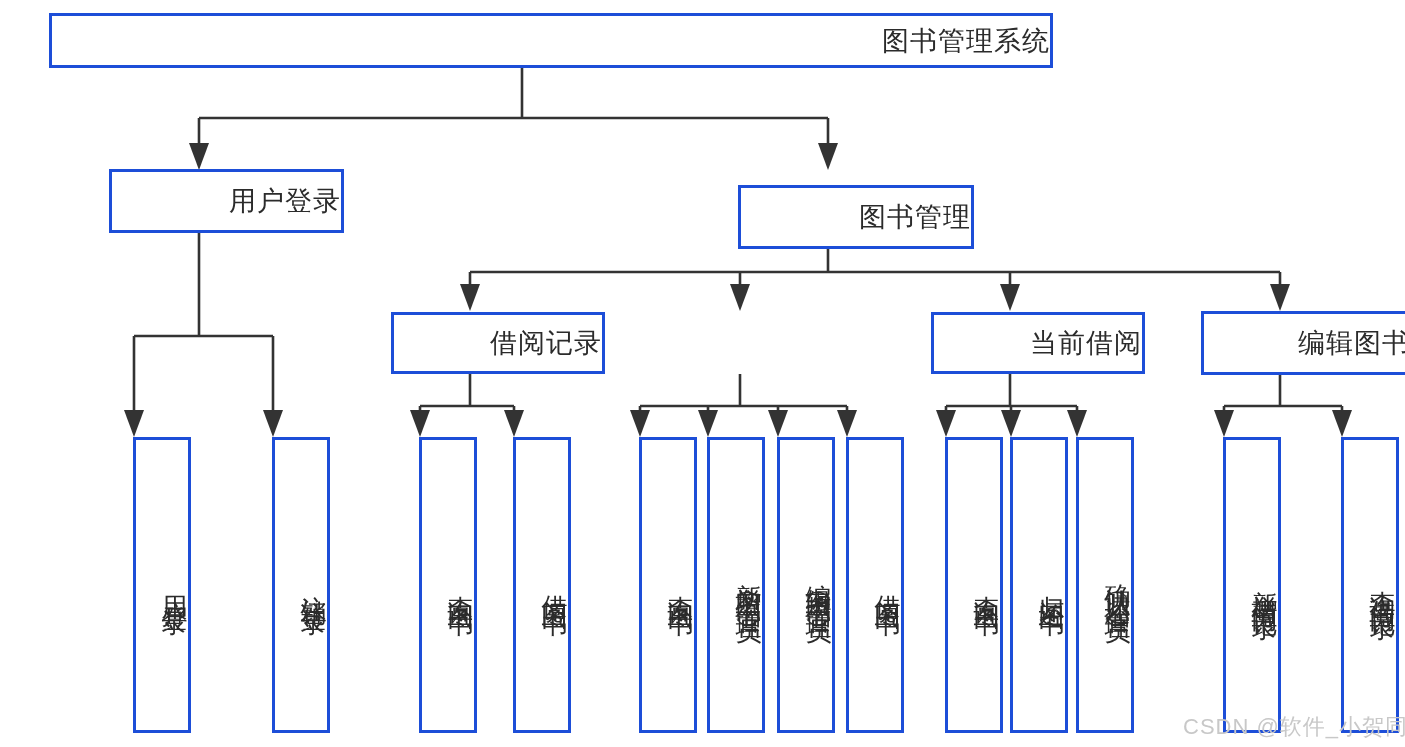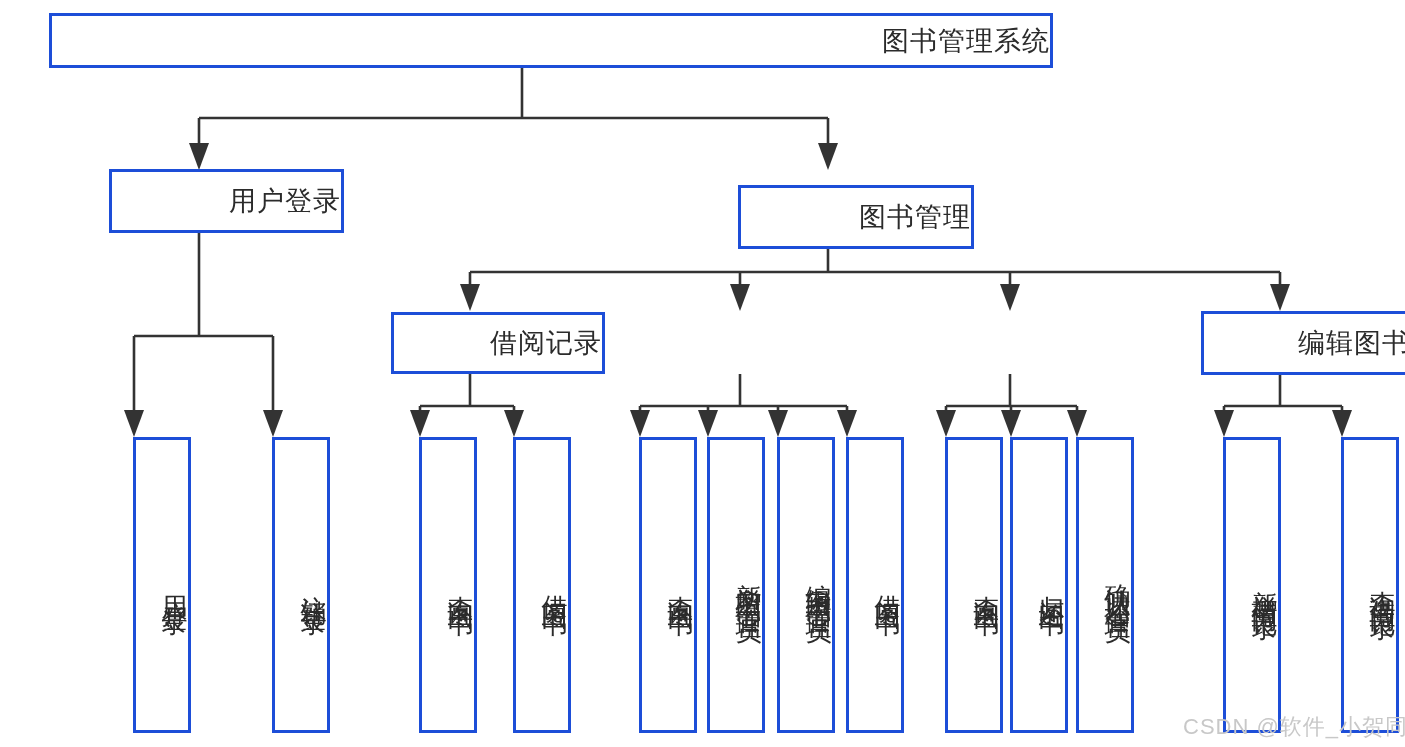--- a/index.html
+++ b/index.html
@@ -117,20 +117,23 @@
   <div class="box" style="left:81px; top:169px; width:235px; height:64px;">
     <span class="lbl">用户登录</span>
   </div>
   <div class="box" style="left:710px; top:185px; width:236px; height:64px;">
     <span class="lbl">图书管理</span>
   </div>
 
   <div class="box" style="left:363px; top:312px; width:214px; height:62px;">
     <span class="lbl">借阅记录</span>
   </div>
+  <div class="box" style="left:903px; top:312px; width:214px; height:62px;">
+    <span class="lbl">当前借阅</span>
+  </div>
   <div class="box" style="left:1173px; top:311px; width:212px; height:64px;">
     <span class="lbl">编辑图书</span>
   </div>
 
   <div class="box vbox" style="left:105px; top:437px; width:58px; height:296px;">
     <span class="lbl">用户登录</span>
   </div>
   <div class="box vbox" style="left:244px; top:437px; width:58px; height:296px;">
     <span class="lbl">注销登录</span>
   </div>

